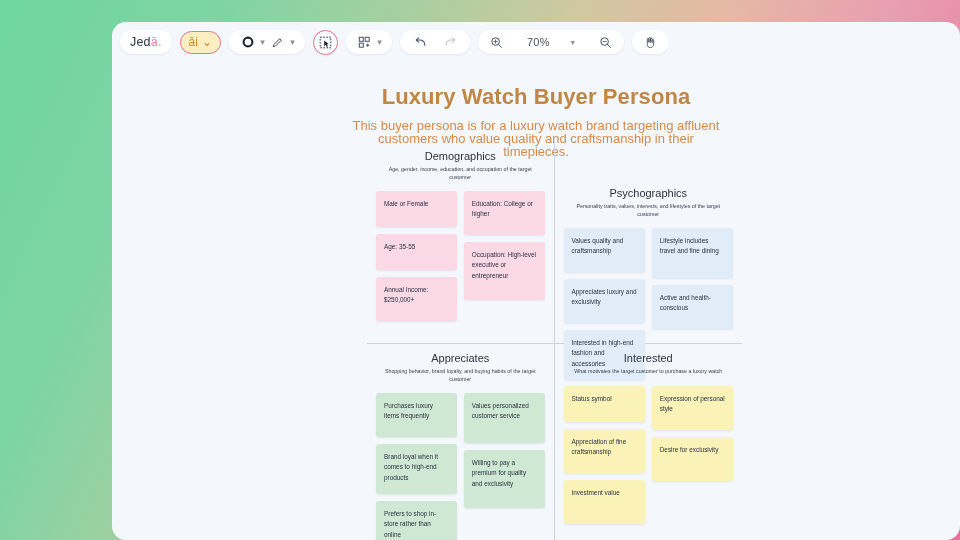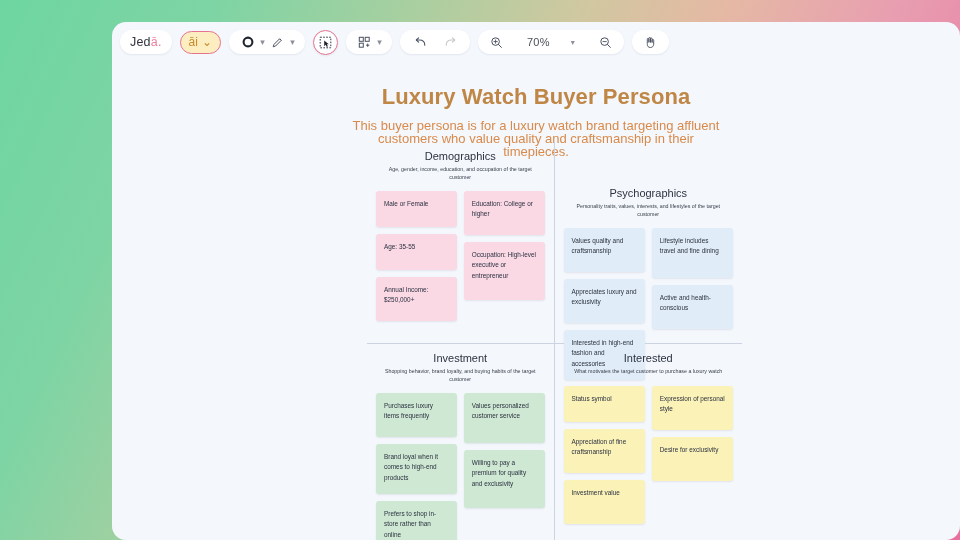--- a/index.html
+++ b/index.html
@@ -314,21 +314,21 @@
             <div class="card c-blue h-lg">Interested in high-end fashion and accessories</div>
           </div>
           <div class="col">
             <div class="card c-blue h-lg">Lifestyle includes travel and fine dining</div>
             <div class="card c-blue h-md">Active and health-conscious</div>
           </div>
         </div>
       </div>
 
       <div class="quad q-bl">
-        <div class="quad-title">Investment</div>
+        <div class="quad-title">Appreciates</div>
         <div class="quad-desc">Shopping behavior, brand loyalty, and buying habits of the target customer</div>
         <div class="cards">
           <div class="col">
             <div class="card c-green h-md">Purchases luxury items frequently</div>
             <div class="card c-green h-lg">Brand loyal when it comes to high-end products</div>
             <div class="card c-green h-lg">Prefers to shop in-store rather than online</div>
           </div>
           <div class="col">
             <div class="card c-green h-lg">Values personalized customer service</div>
             <div class="card c-green h-xl">Willing to pay a premium for quality and exclusivity</div>

